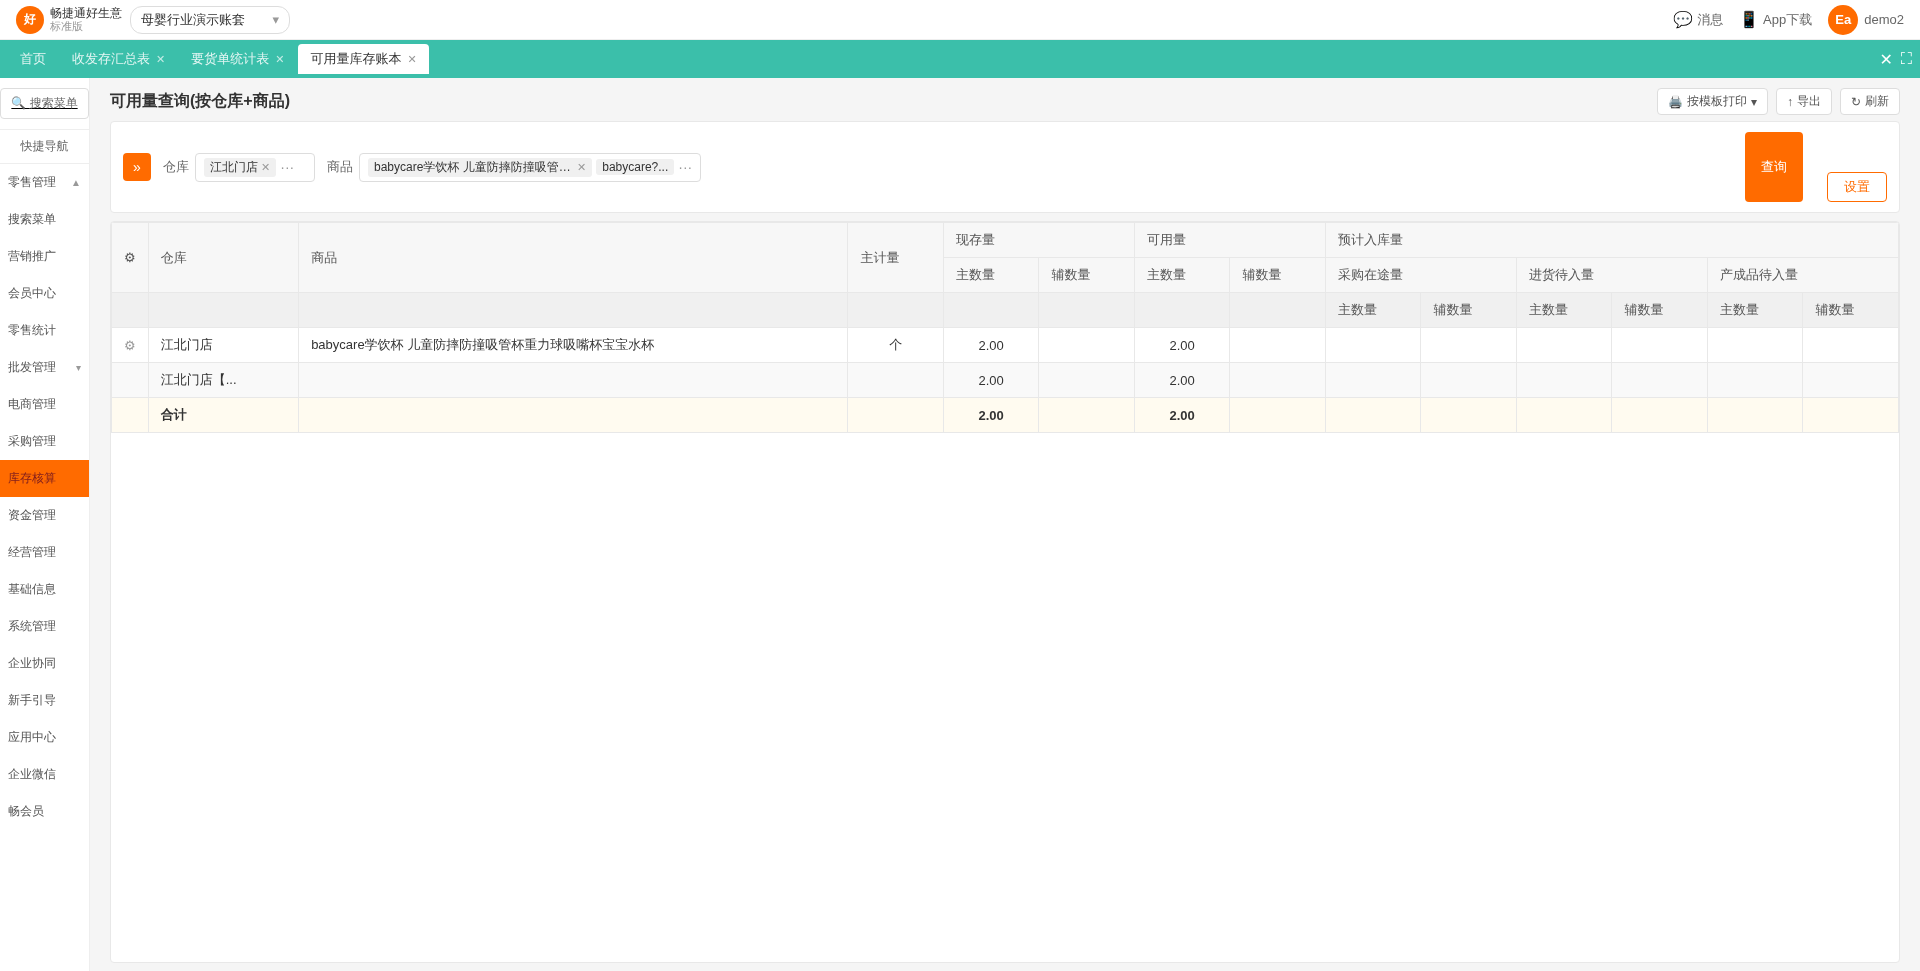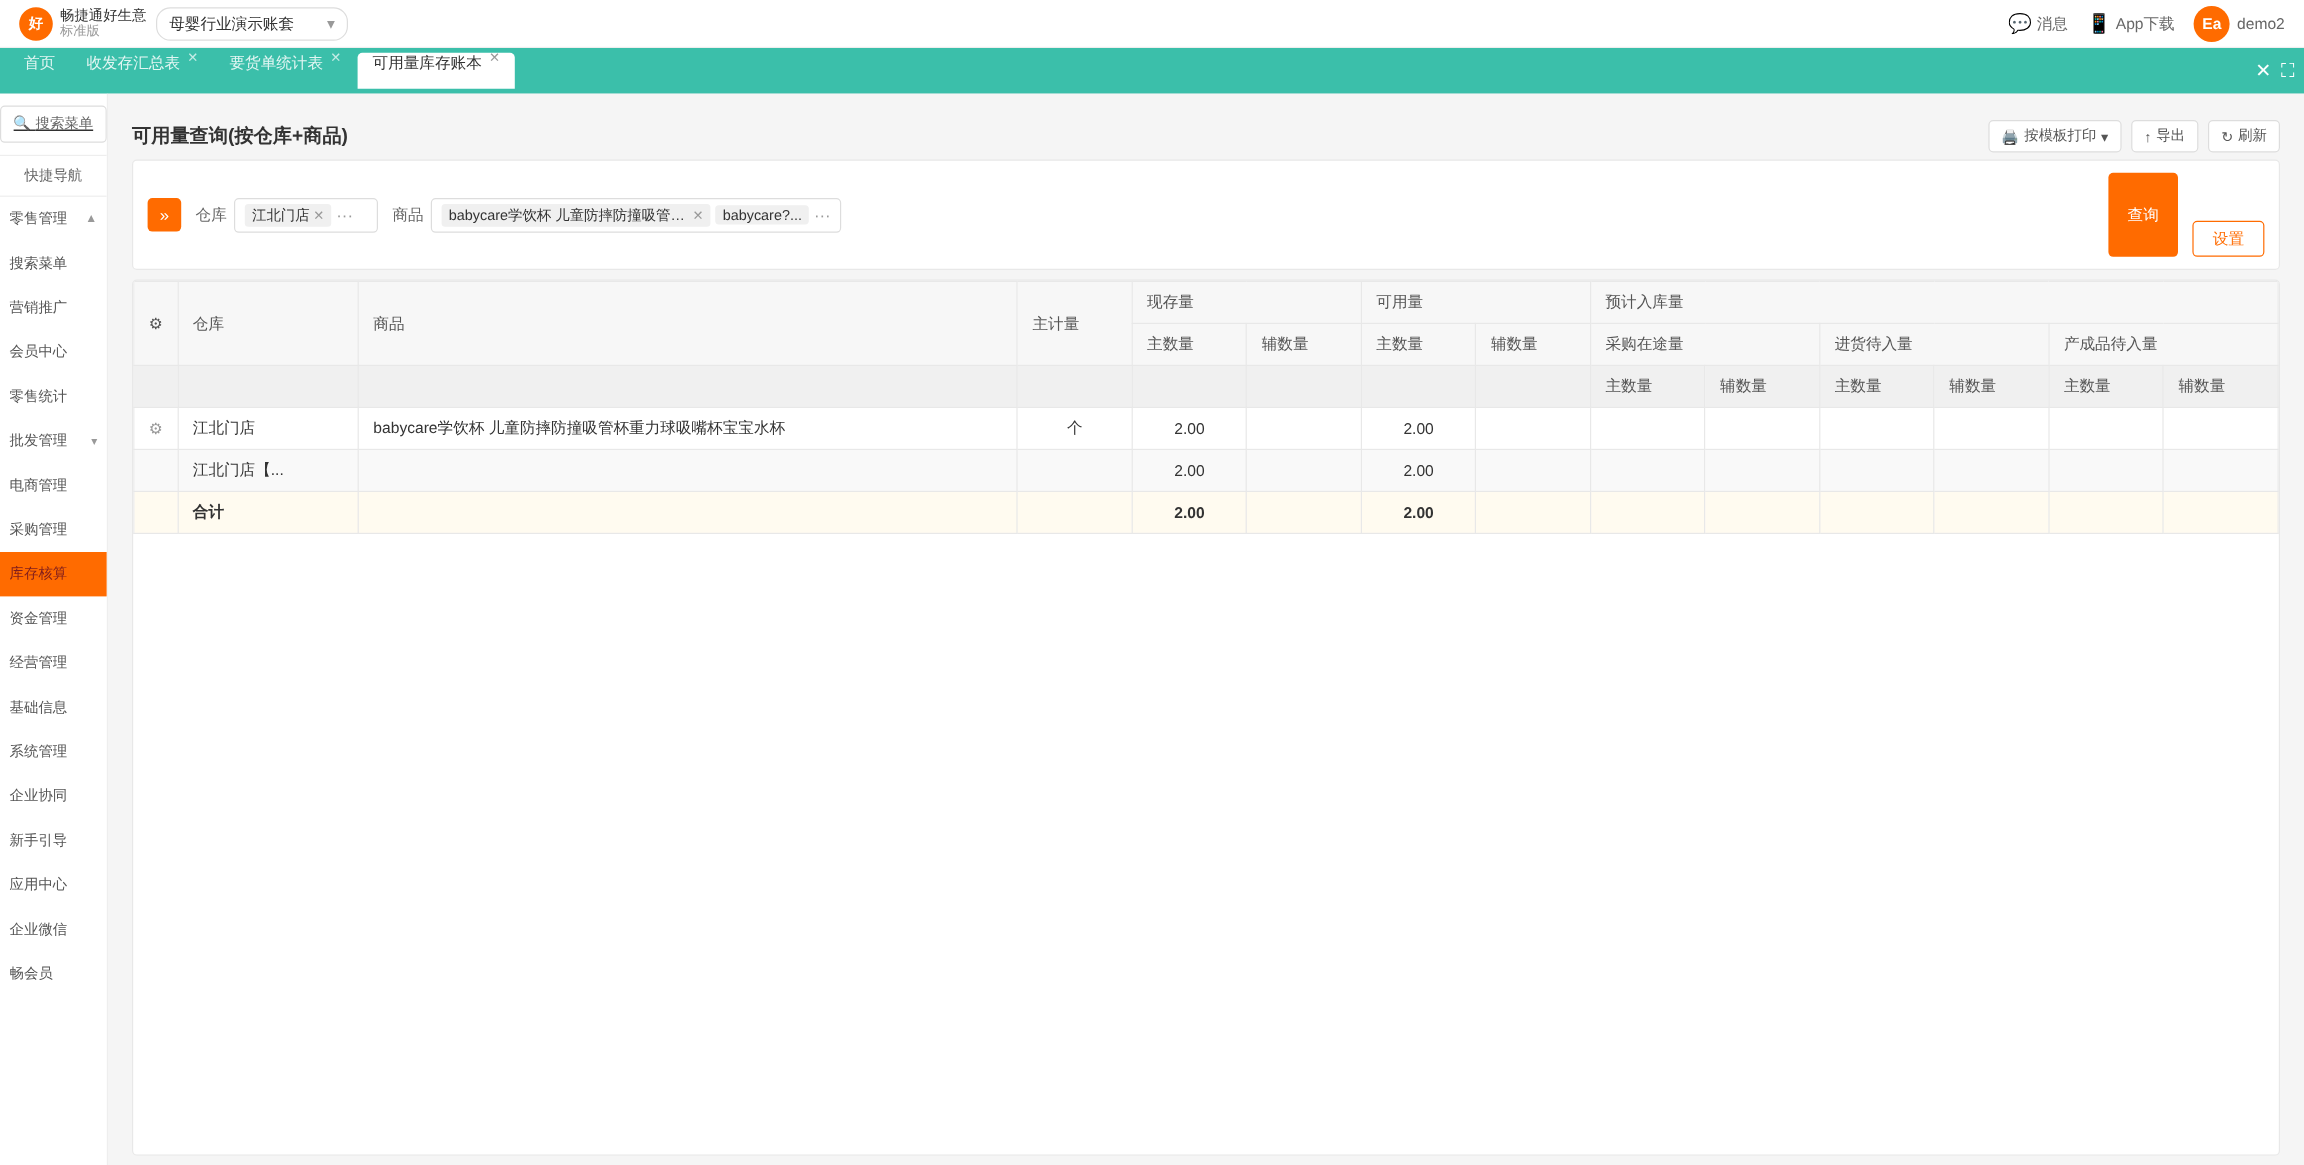--- a/index.html
+++ b/index.html
@@ -90,20 +90,21 @@
       display: flex;
       align-items: center;
       padding: 0 8px;
       flex-shrink: 0;
       gap: 2px;
     }
     .tab {
       height: 30px;
       padding: 0 12px;
       display: flex;
+      align-items: center;
       gap: 6px;
       border-radius: 4px 4px 0 0;
       cursor: pointer;
       font-size: 13px;
       color: rgba(255,255,255,0.85);
       white-space: nowrap;
     }
     .tab.active {
       background: #fff;
       color: #333;
@@ -194,21 +195,21 @@
       flex: 1;
       overflow: hidden;
       display: flex;
       flex-direction: column;
       background: #f5f5f5;
     }
 
     
     .page-header {
       background: #f5f5f5;
-      padding: 22px 20px 6px;
+      padding: 10px 20px 6px;
       display: flex;
       align-items: center;
       justify-content: space-between;
       flex-shrink: 0;
       gap: 35px;
     }
     .page-title {
       font-size: 16px;
       font-weight: 600;
       color: #333;
@@ -305,21 +306,21 @@
       font-size: 11px;
     }
     .filter-dots {
       color: #999;
       cursor: pointer;
       font-size: 14px;
     }
     .filter-actions {
       margin-left: auto;
       display: flex;
-      gap: 12px;
+      gap: 24px;
     }
     .btn-query {
       padding: 5px 16px;
       background: #ff6b00;
       color: white;
       border: none;
       border-radius: 4px;
       cursor: pointer;
       font-size: 13px;
     }

